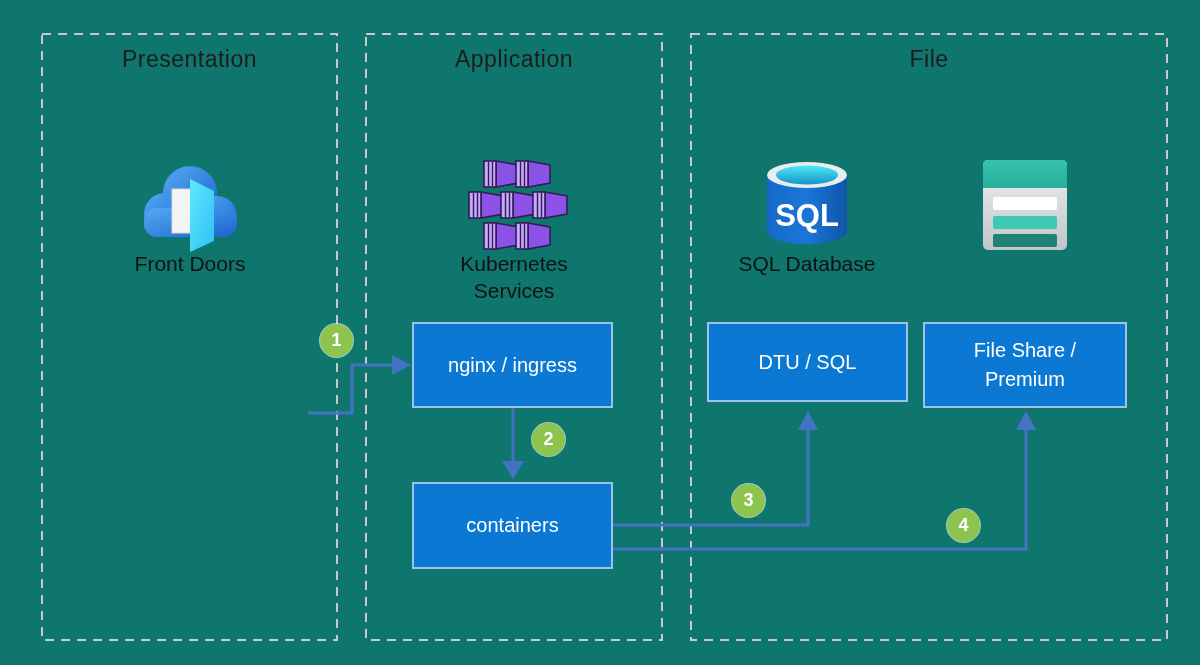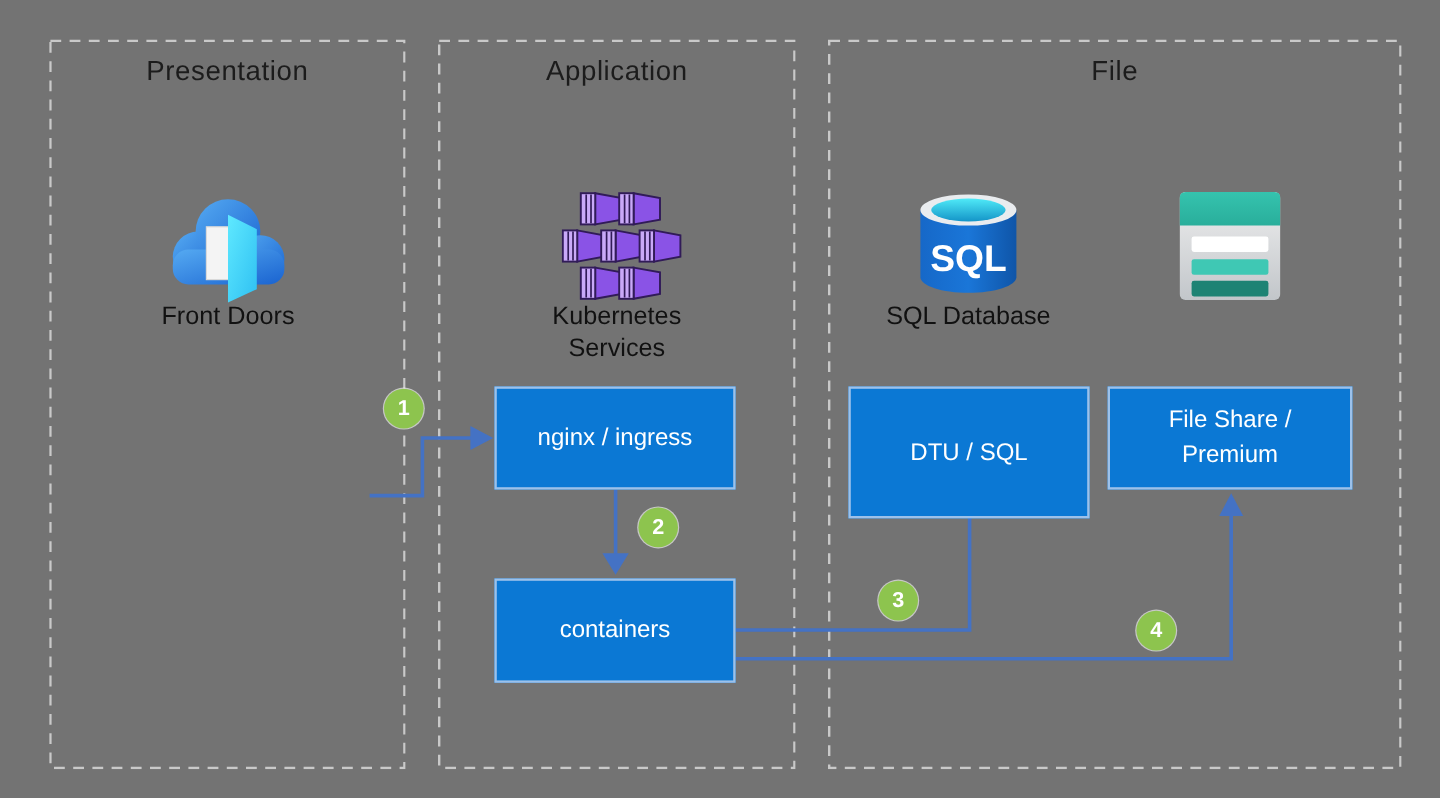--- a/index.html
+++ b/index.html
@@ -1,17 +1,17 @@
 <!DOCTYPE html>
 <html><head>
 <meta charset="utf-8">
 <style>
   html,body{margin:0;padding:0;background:#ffffff;}
   #canvas{
-    position:relative;width:1200px;height:665px;background:#737373;
+    position:relative;width:1200px;height:665px;background:#0f766e;
     font-family:"Liberation Sans", sans-serif;overflow:hidden;
   }
   
   .section{position:absolute;}
   .section svg{position:absolute;left:0;top:0;}
   .section-title{
     position:absolute;top:13px;left:0;right:0;text-align:center;
     font-size:23px;color:#1c1c1c;letter-spacing:0.5px;
   }
   
@@ -169,21 +169,21 @@
 
 
   <div class="pbox" style="left:412px;top:322px;width:201px;height:86px;">
     <div class="line">nginx / ingress</div>
   </div>
 
   <div class="pbox" style="left:412px;top:482px;width:201px;height:87px;">
     <div class="line">containers</div>
   </div>
 
-  <div class="pbox" style="left:707px;top:322px;width:201px;height:110px;align-items:center;">
+  <div class="pbox" style="left:707px;top:322px;width:201px;height:80px;align-items:center;">
     <div class="line">DTU / SQL</div>
   </div>
 
   <div class="pbox" style="left:923px;top:322px;width:204px;height:86px;">
     <div class="line">File Share /</div>
     <div class="line">Premium</div>
   </div>
 
   <div class="step" style="left:320px;top:324px;">1</div>
   <div class="step" style="left:532px;top:423px;">2</div>

